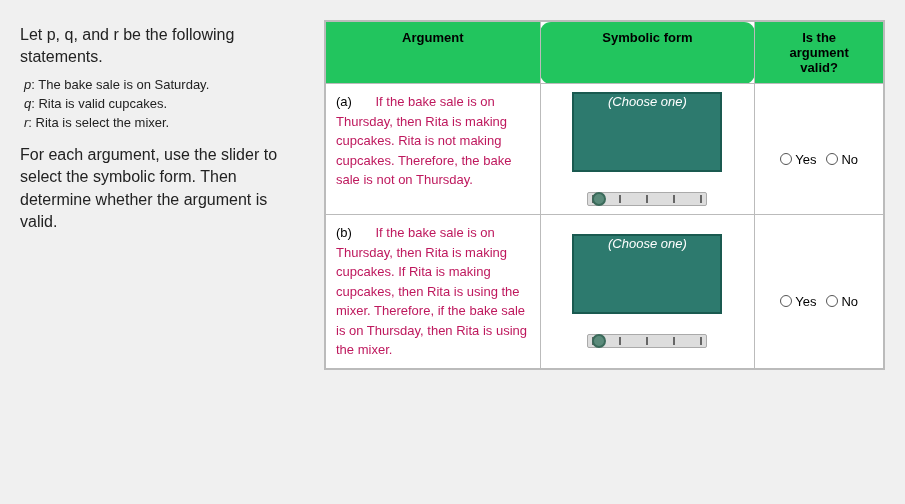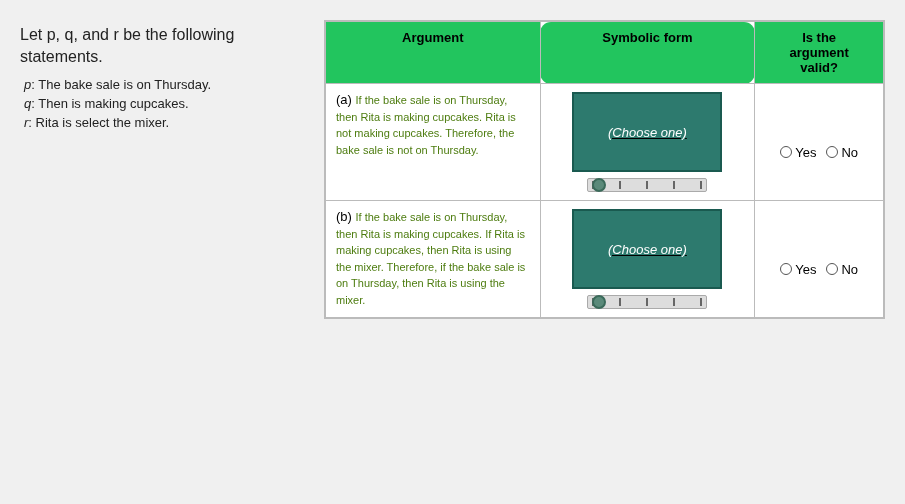--- a/index.html
+++ b/index.html
@@ -65,40 +65,40 @@
       font-size: 13px;
       background: #22c55e;
       padding: 8px 6px;
     }
 
     .th-argument { width: 200px; }
     .th-symbolic { width: 200px; border-radius: 11px; }
     .th-valid { width: 120px; }
 
     .argument-text {
-      font-size: 11px;
+      font-size: 13px;
       line-height: 1.5;
-      color: #4d7c0f;
+      color: #be185d;
+      margin-left: 20px;
     }
 
     .symbolic-cell {
       text-align: center;
       vertical-align: middle;
     }
 
     .green-box {
       background: #2d7a6e;
       width: 150px;
       height: 80px;
       display: flex;
-      align-items: center;
+      align-items: flex-start;
       justify-content: center;
-      margin: 0 auto 6px auto;
+      margin: 0 auto 20px auto;
       border: 2px solid #1a5a50;
-      text-decoration: underline;
     }
 
     .green-box span {
       color: #fff;
       font-size: 13px;
       font-style: italic;
     }
 
     .slider-container {
       display: flex;
@@ -180,29 +180,30 @@
       font-weight: normal;
     }
   </style>
 </head>
 <body>
 
 <div class="left-panel">
   <p>Let p, q, and r be the following statements.</p>
   <div class="statements">
     <div class="statement-item">
-      <span class="italic-var">p</span>: <span>The bake sale is on Thursday.</span>
+      <span class="italic-var">p</span>: <span>The bake sale is on Saturday.</span>
     </div>
     <div class="statement-item">
-      <span class="italic-var">q</span>: <span>Then is making cupcakes.</span>
+      <span class="italic-var">q</span>: <span>Rita is valid cupcakes.</span>
     </div>
     <div class="statement-item">
       <span class="italic-var">r</span>: <span>Rita is select the mixer.</span>
     </div>
   </div>
+  <p>For each argument, use the slider to select the symbolic form. Then determine whether the argument is valid.</p>
 </div>
 
 <div class="right-panel">
   <table>
     <thead>
       <tr>
         <th class="th-argument">Argument</th>
         <th class="th-symbolic">Symbolic form</th>
         <th class="th-valid">
           Is the<br>argument<br>valid?

